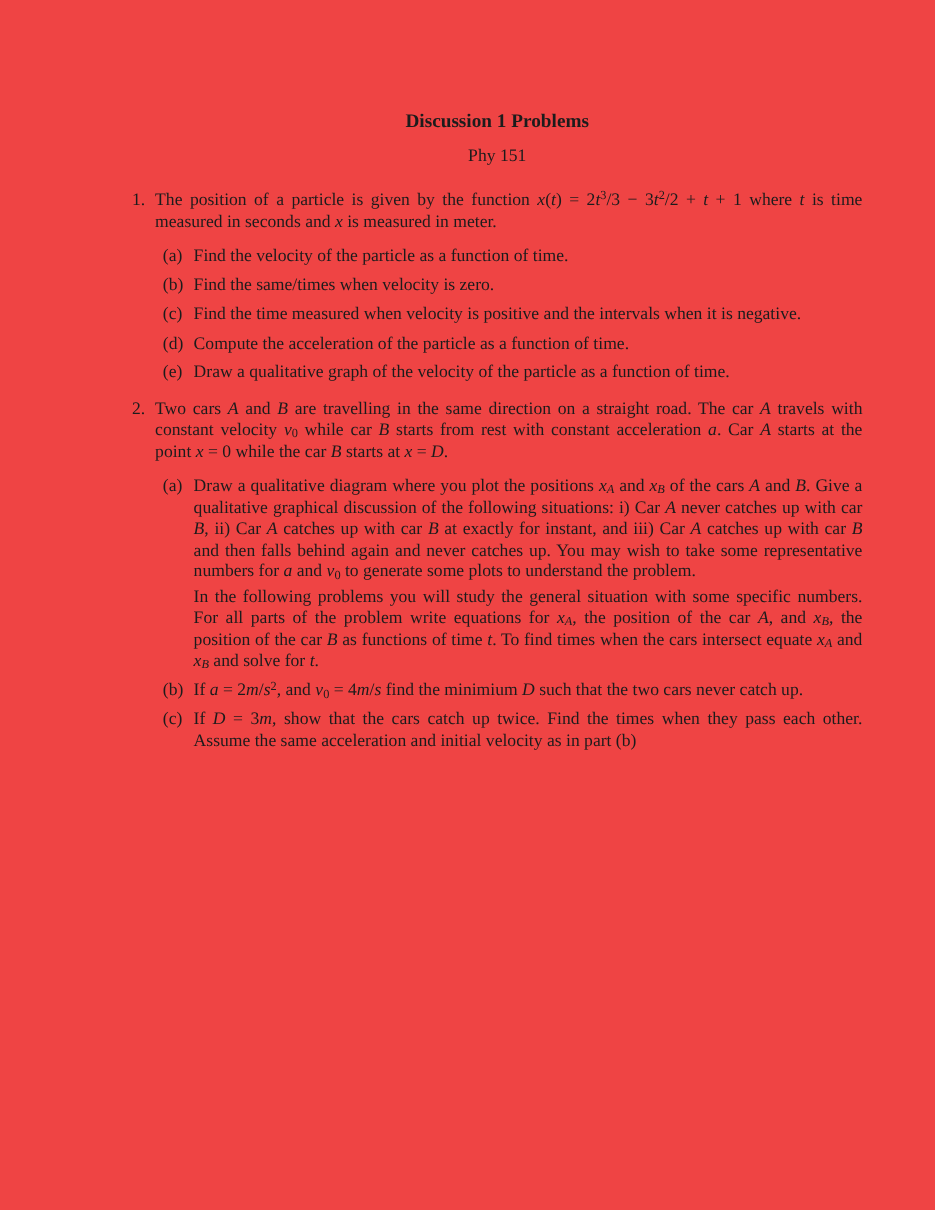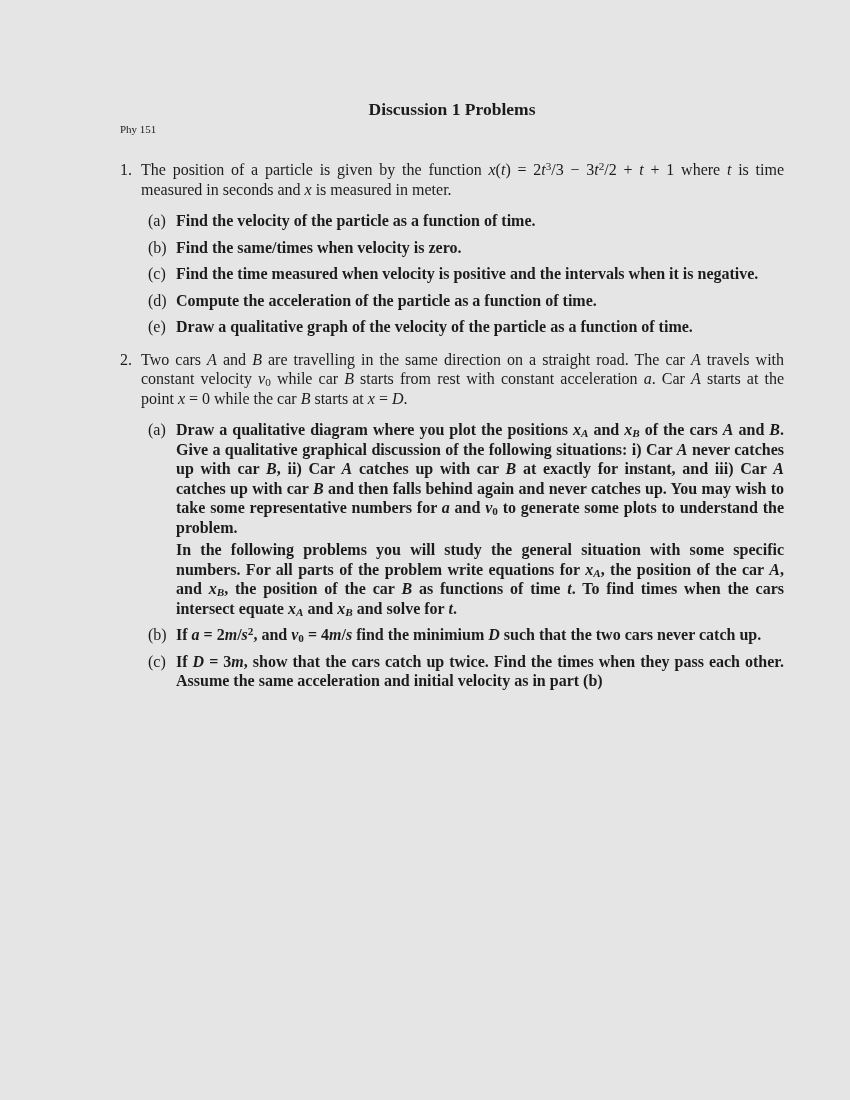--- a/index.html
+++ b/index.html
@@ -4,40 +4,40 @@
 <style>
   html, body {
     margin: 0;
     padding: 0;
     background: #ffffff;
   }
   .page {
     position: relative;
     width: 850px;
     height: 1100px;
-    background: #e5e5e5;
+    background: #ef4444;
     box-sizing: border-box;
     padding: 99px 66px 0 120px;
     font-family: "Liberation Serif", "DejaVu Serif", serif;
     font-size: 16px;
     line-height: 19.5px;
     color: #1c1c1c;
     overflow: hidden;
   }
   .doc-title {
     text-align: center;
     font-weight: bold;
     font-size: 17.5px;
     line-height: 20px;
   }
   .doc-subtitle {
-    text-align: left;
-    font-size: 11px;
+    text-align: center;
+    font-size: 16px;
     line-height: 19px;
-    margin-top: 1px;
+    margin-top: 13px;
   }
   .problems {
     margin-top: 21px;
   }
   .problem {
     display: flex;
     align-items: flex-start;
   }
   .problem + .problem {
     margin-top: 13px;
@@ -72,21 +72,21 @@
   }
   .part-text {
     flex: 1 1 auto;
     min-width: 0;
     text-align: justify;
   }
   .part-text .para + .para {
     display: block;
     margin-top: 3px;
   }
-  .para { display: block; font-weight: bold; }
+  .para { display: block; }
   sup {
     font-size: 0.7em;
     line-height: 0;
     vertical-align: 0.45em;
   }
   sub {
     font-size: 0.7em;
     line-height: 0;
     vertical-align: -0.2em;
   }

